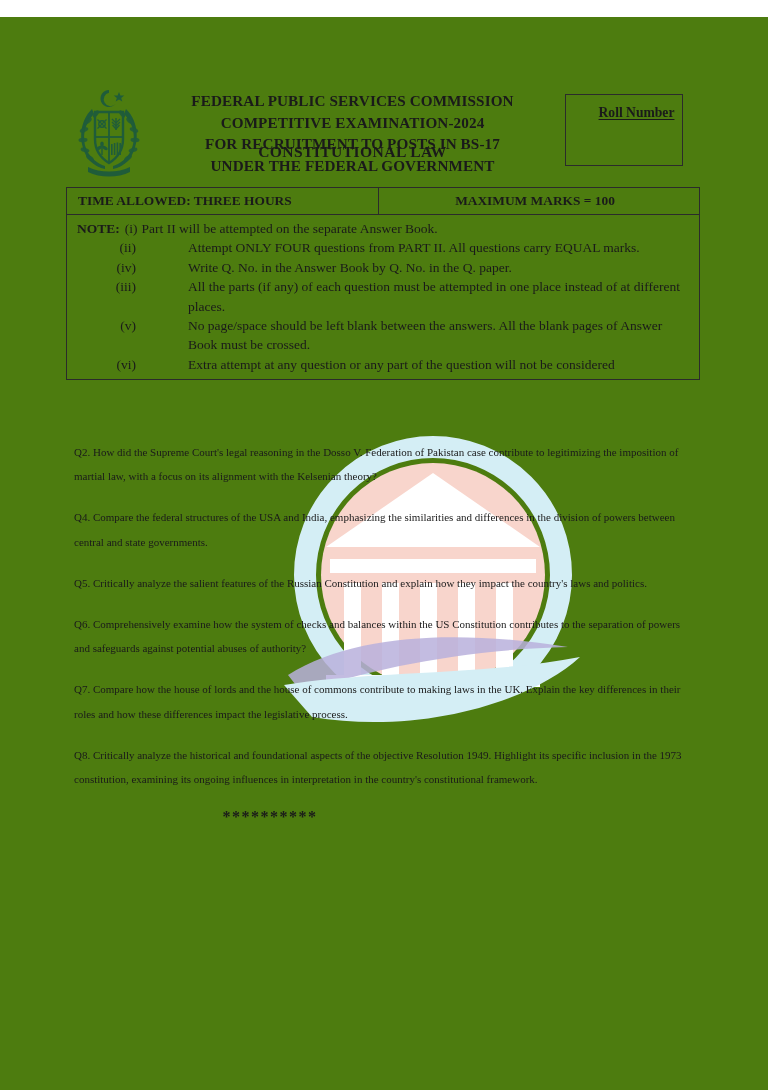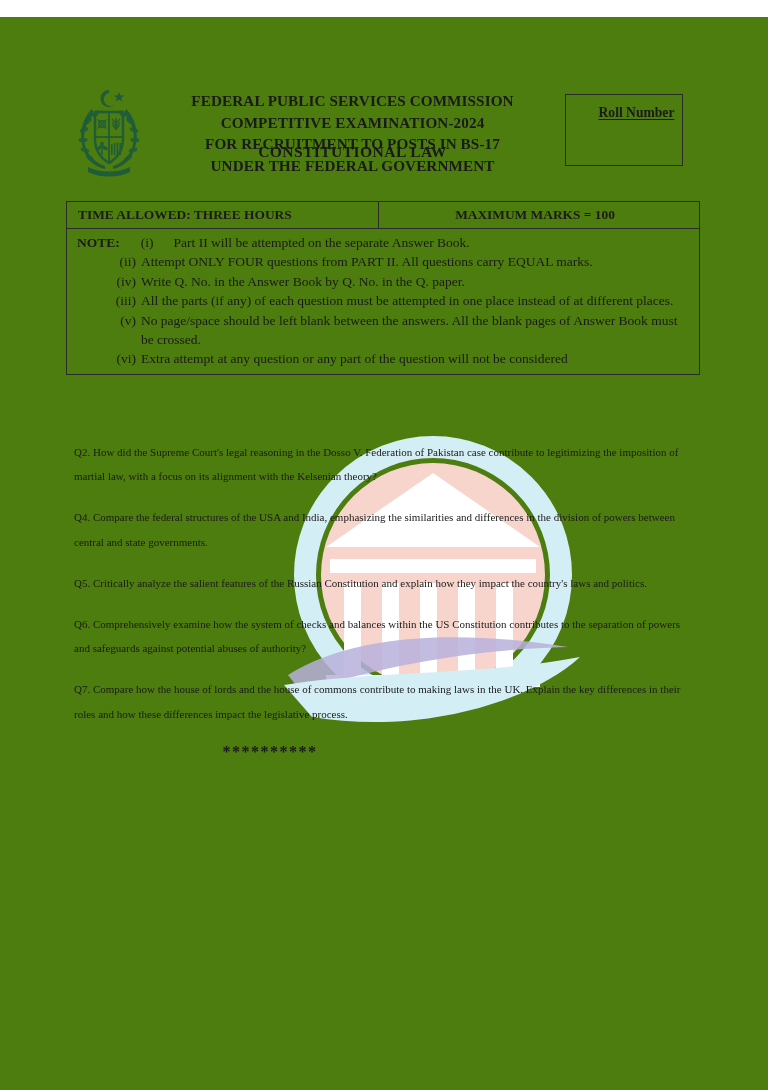--- a/index.html
+++ b/index.html
@@ -90,21 +90,21 @@
     text-align: center;
     font-weight: bold;
     font-size: 15.6px;
     letter-spacing: 0.4px;
   }
 
   
   #info-table {
     position: absolute;
     left: 66px;
-    top: 184px;
+    top: 170px;
     width: 634px;
     border: 1.5px solid #2b2b2b;
     box-sizing: border-box;
     background: transparent;
   }
   #table-head-row {
     display: flex;
     border-bottom: 1.3px solid #2b2b2b;
     height: 26px;
   }
@@ -143,22 +143,22 @@
     padding-right: 5px;
   }
   .note-marker {
     width: 27px;
     flex: 0 0 27px;
     text-align: right;
     padding-right: 5px;
     white-space: nowrap;
   }
   .note-text { flex: 1; }
-  .note-indent { padding-left: 32px; }
-  #note-first { padding-left: 0; gap: 16px; }
+  .note-indent { padding-left: 32px; gap: 47px; }
+  #note-first { padding-left: 0; }
 
   
   #questions {
     position: absolute;
     left: 74px;
     top: 412px;
     width: 622px;
     z-index: 2;
   }
   .question {
@@ -317,16 +317,17 @@
       </div>
     </div>
   </div>
 
   <div id="questions">
     <p class="question">Q2. How did the Supreme Court's legal reasoning in the Dosso V. Federation of Pakistan case contribute to legitimizing the imposition of martial law, with a focus on its alignment with the Kelsenian theory?</p>
     <p class="question">Q4. Compare the federal structures of the USA and India, emphasizing the similarities and differences in the division of powers between central and state governments.</p>
     <p class="question">Q5. Critically analyze the salient features of the Russian Constitution and explain how they impact the country's laws and politics.</p>
     <p class="question">Q6. Comprehensively examine how the system of checks and balances within the US Constitution contributes to the separation of powers and safeguards against potential abuses of authority?</p>
     <p class="question">Q7. Compare how the house of lords and the house of commons contribute to making laws in the UK. Explain the key differences in their roles and how these differences impact the legislative process.</p>
+    <p class="question">Q8. Critically analyze the historical and foundational aspects of the objective Resolution 1949. Highlight its specific inclusion in the 1973 constitution, examining its ongoing influences in interpretation in the country's constitutional framework.</p>
     <div id="end-mark">**********</div>
   </div>
 
 </div>
 
 </body></html>

